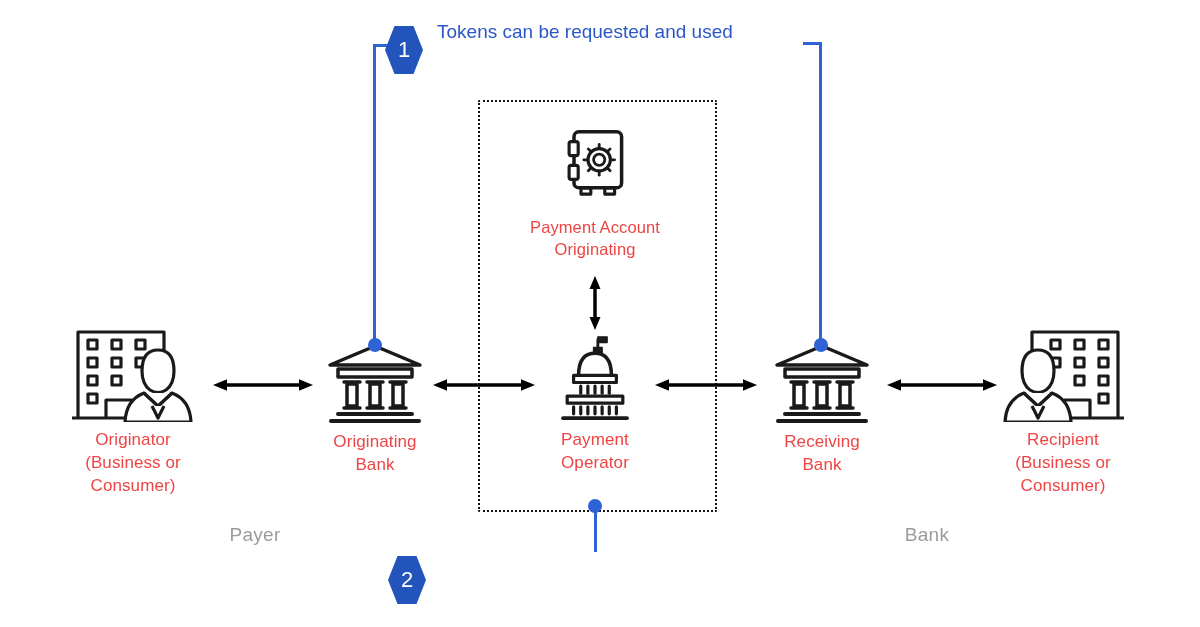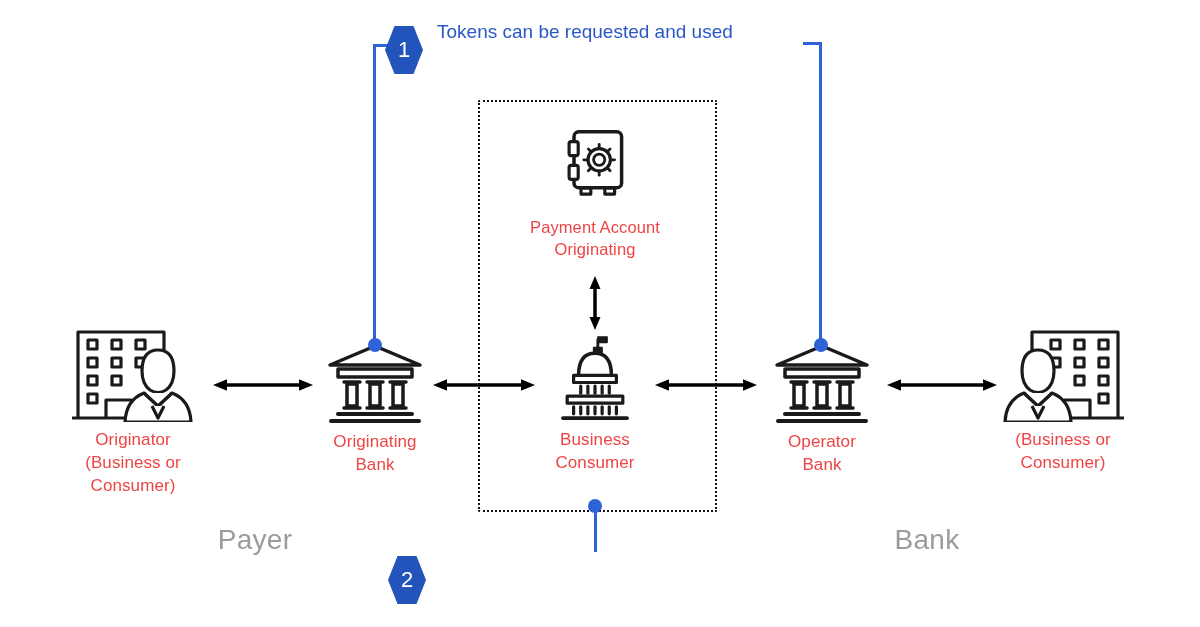--- a/index.html
+++ b/index.html
@@ -14,21 +14,21 @@
     border:2.5px dotted #111;border-radius:2px;background:transparent;
   }
   
   .entity-label{
     text-align:center;font-size:17px;line-height:23px;color:#ef4444;letter-spacing:.1px;
   }
   .entity-label span{display:block;}
   .vault-label{font-size:16.5px;line-height:22px;}
   
   .role-label{
-    font-size:28px;color:#9b9b9b;text-align:center;letter-spacing:.3px;
+    font-size:19px;color:#9b9b9b;text-align:center;letter-spacing:.3px;
   }
   
   .callout-text{
     font-size:19px;line-height:24px;color:#2b57c6;white-space:nowrap;
   }
   .callout-text span{display:block;}
   
   .hex-badge{
     width:38px;height:48px;background:#2254bc;color:#fff;
     clip-path:polygon(25% 0%,75% 0%,100% 50%,75% 100%,25% 100%,0% 50%);
@@ -102,22 +102,22 @@
         <line x1="50" y1="102" x2="50" y2="112" stroke-width="4.5"></line>
         <line x1="60" y1="102" x2="60" y2="112" stroke-width="4.5"></line>
         <line x1="70" y1="102" x2="70" y2="112" stroke-width="4.5"></line>
         <line x1="80" y1="102" x2="80" y2="112" stroke-width="4.5"></line>
         <line x1="5" y1="118" x2="95" y2="118" stroke-width="5"></line>
       </g>
     </svg>
   </div>
 
   <div class="abs entity-label" style="left:520px;top:428px;width:150px;">
-    <span>Business</span>
-    <span>Consumer</span>
+    <span>Payment</span>
+    <span>Operator</span>
   </div>
 
   <div class="abs" style="left:70px;top:326px;">
     <svg width="126" height="96" viewBox="0 0 126 96">
       <g fill="none" stroke="#1a1a1a" stroke-width="3.2" stroke-linejoin="round">
         <path d="M8,92 L8,6 L94,6 L94,60"></path>
         <line x1="2" y1="92" x2="54" y2="92"></line>
         <rect x="18" y="14" width="9" height="9"></rect>
           <rect x="42" y="14" width="9" height="9"></rect>
           <rect x="66" y="14" width="9" height="9"></rect>
@@ -180,21 +180,21 @@
           <line x1="42" y1="65" x2="58" y2="65"></line>
         <line x1="65" y1="39" x2="81" y2="39"></line>
           <rect x="68" y="41" width="10" height="22"></rect>
           <line x1="65" y1="65" x2="81" y2="65"></line>
         <line x1="13" y1="71" x2="87" y2="71" stroke-width="4"></line>
         <line x1="6" y1="78" x2="94" y2="78" stroke-width="4"></line>
       </g>
     </svg>
   </div>
   <div class="abs entity-label" style="left:747px;top:430px;width:150px;">
-    <span>Operator</span>
+    <span>Receiving</span>
     <span>Bank</span>
   </div>
 
   <div class="abs" style="left:1000px;top:326px;">
     <svg width="126" height="96" viewBox="0 0 126 96">
       <g fill="none" stroke="#1a1a1a" stroke-width="3.2" stroke-linejoin="round" transform="scale(-1,1) translate(-126,0)">
         <path d="M8,92 L8,6 L94,6 L94,60"></path>
         <line x1="2" y1="92" x2="54" y2="92"></line>
         <rect x="18" y="14" width="9" height="9"></rect>
           <rect x="42" y="14" width="9" height="9"></rect>
@@ -209,20 +209,21 @@
         <g fill="#ffffff">
           <path d="M55,96 Q56,74 74,67 L88,80 L102,67 Q120,74 121,96 Z"></path>
           <path d="M72,45 Q72,24 88,24 Q104,24 104,45 Q104,58 96,64 Q88,69 80,64 Q72,58 72,45 Z"></path>
           <path d="M74,67 L88,80 L102,67"></path>
           <path d="M82,80 L88,92 L94,80"></path>
         </g>
       </g>
     </svg>
   </div>
   <div class="abs entity-label" style="left:988px;top:428px;width:150px;">
+    <span>Recipient</span>
     <span>(Business or</span>
     <span>Consumer)</span>
   </div>
 
   <div class="abs" style="left:213px;top:376px;">
     <svg width="100" height="18" viewBox="0 0 100 18">
       <line x1="10" y1="9" x2="90" y2="9" stroke="#000" stroke-width="3.5"></line>
       <polygon points="0,9 14,3.2 14,14.8" fill="#000"></polygon>
       <polygon points="100,9 86,3.2 86,14.8" fill="#000"></polygon>
     </svg>

